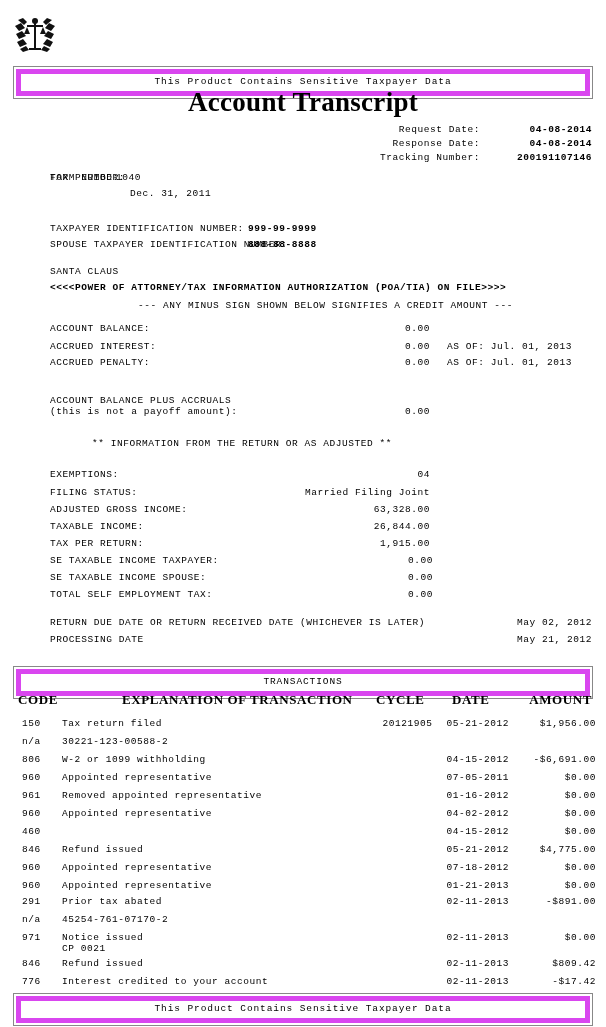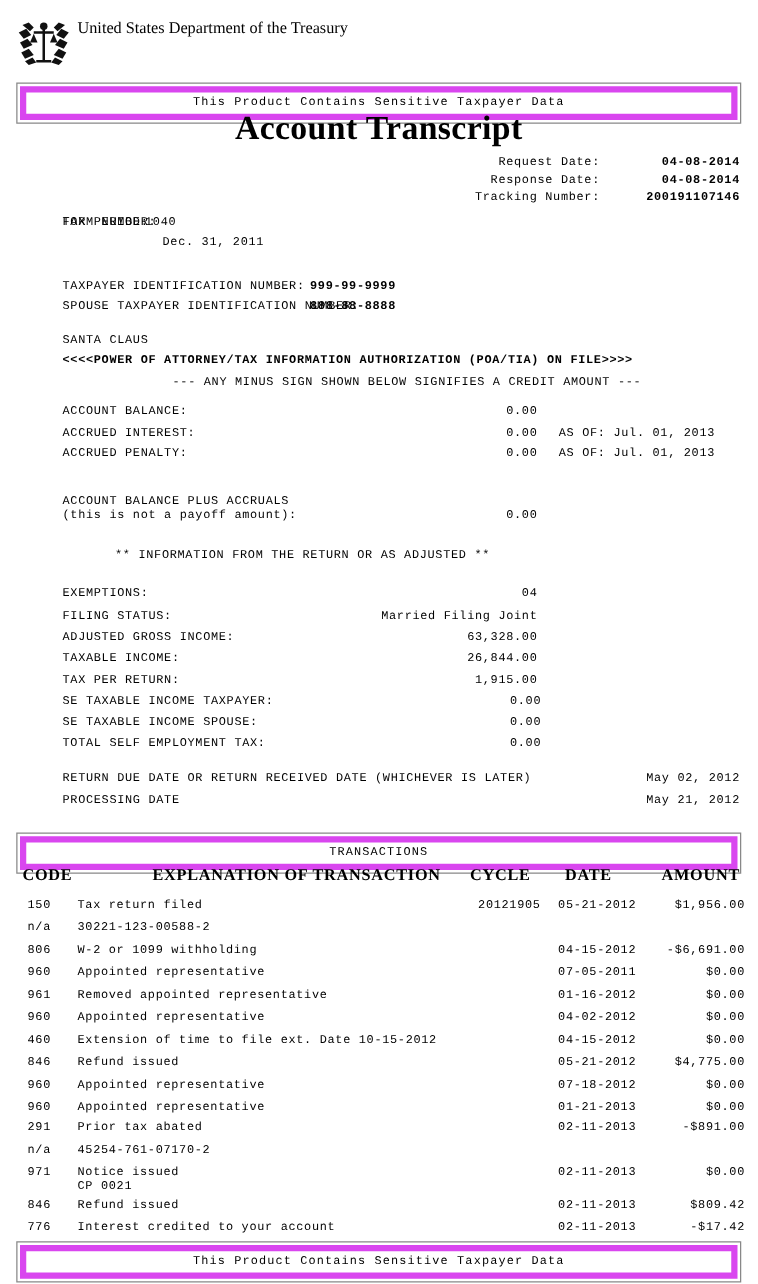--- a/index.html
+++ b/index.html
@@ -209,21 +209,20 @@
       <path d="M36 33 L30 30 L27 34 L33 36 Z"></path>
       <rect x="20" y="6" width="2" height="26"></rect>
       <path d="M13 9 L29 9 L29 11 L13 11 Z"></path>
       <circle cx="21" cy="5" r="3"></circle>
       <path d="M13 11 L10 18 L16 18 Z"></path>
       <path d="M29 11 L26 18 L32 18 Z"></path>
       <path d="M15 32 L27 32 L27 34 L15 34 Z"></path>
     </g>
   </svg>
   <div class="masthead-text">
-    <div class="agency-sub">United States Department of the Treasury</div>
   </div>
 </div>
 
 <div class="banner-outer" id="banner-top">
   <div class="banner-inner">This Product Contains Sensitive Taxpayer Data</div>
 </div>
 
 <div class="doc-title">Account Transcript</div>
 
 <div class="meta-label" style="top:124px; left:300px; width:180px;">Request Date:</div>
@@ -346,21 +345,20 @@
     </div>
     <div class="tx-row" style="top: 808px;">
       <div class="tx-code">960</div>
       <div class="tx-expl">Appointed representative</div>
       <div class="tx-cycle"></div>
       <div class="tx-date">04-02-2012</div>
       <div class="tx-amount">$0.00</div>
     </div>
     <div class="tx-row" style="top: 826px;">
       <div class="tx-code">460</div>
-      <div class="tx-expl">Extension of time to file ext. Date 10-15-2012</div>
       <div class="tx-cycle"></div>
       <div class="tx-date">04-15-2012</div>
       <div class="tx-amount">$0.00</div>
     </div>
     <div class="tx-row" style="top: 844px;">
       <div class="tx-code">846</div>
       <div class="tx-expl">Refund issued</div>
       <div class="tx-cycle"></div>
       <div class="tx-date">05-21-2012</div>
       <div class="tx-amount">$4,775.00</div>

